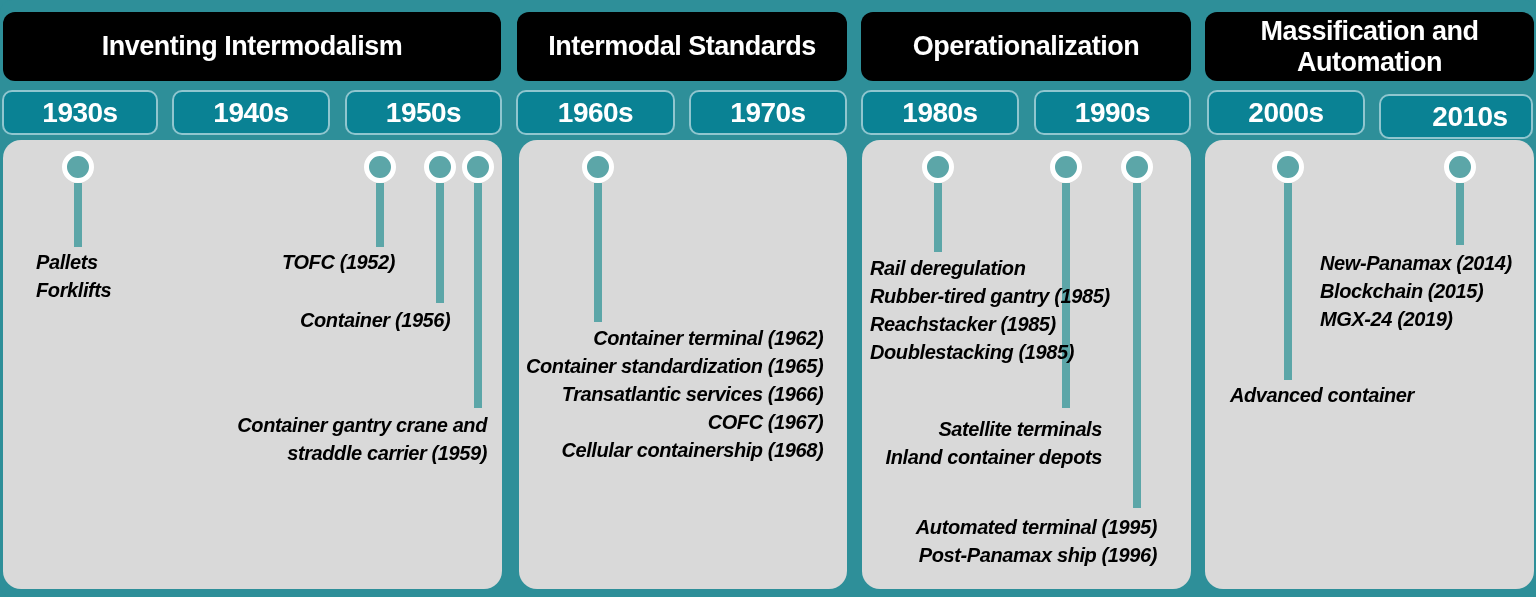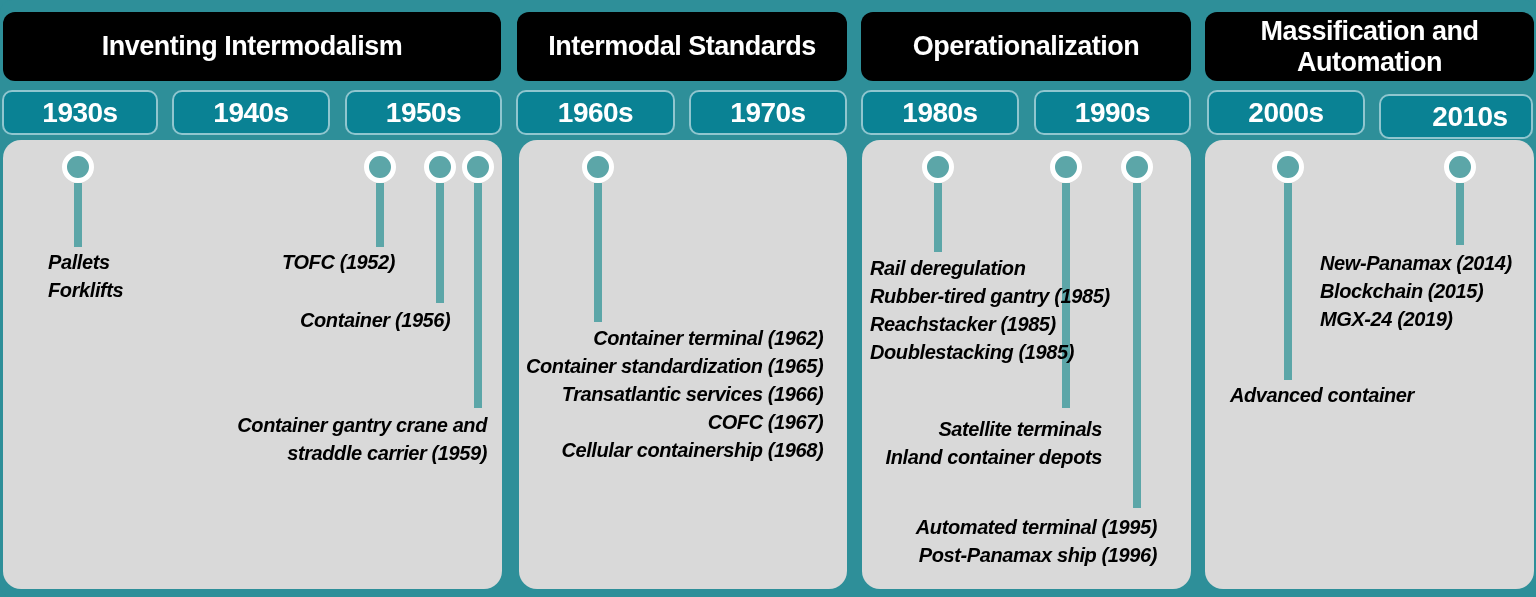--- a/index.html
+++ b/index.html
@@ -137,21 +137,21 @@
 
   <div class="marker-stem" style="left:1133px;top:183px;height:325px;"></div>
   <div class="marker-dot" style="left:1121px;"></div>
 
   <div class="marker-stem" style="left:1284px;top:183px;height:197px;"></div>
   <div class="marker-dot" style="left:1272px;"></div>
 
   <div class="marker-stem" style="left:1456px;top:183px;height:62px;"></div>
   <div class="marker-dot" style="left:1444px;"></div>
 
-  <div class="event-block" style="left:48px;top:248px;font-style:italic;">
+  <div class="event-block" style="left:36px;top:248px;font-style:italic;">
     <div>Pallets</div>
     <div>Forklifts</div>
   </div>
 
   <div class="event-block" style="left:282px;top:248px;">
     <div>TOFC (1952)</div>
   </div>
 
   <div class="event-block" style="left:300px;top:306px;">
     <div>Container (1956)</div>

